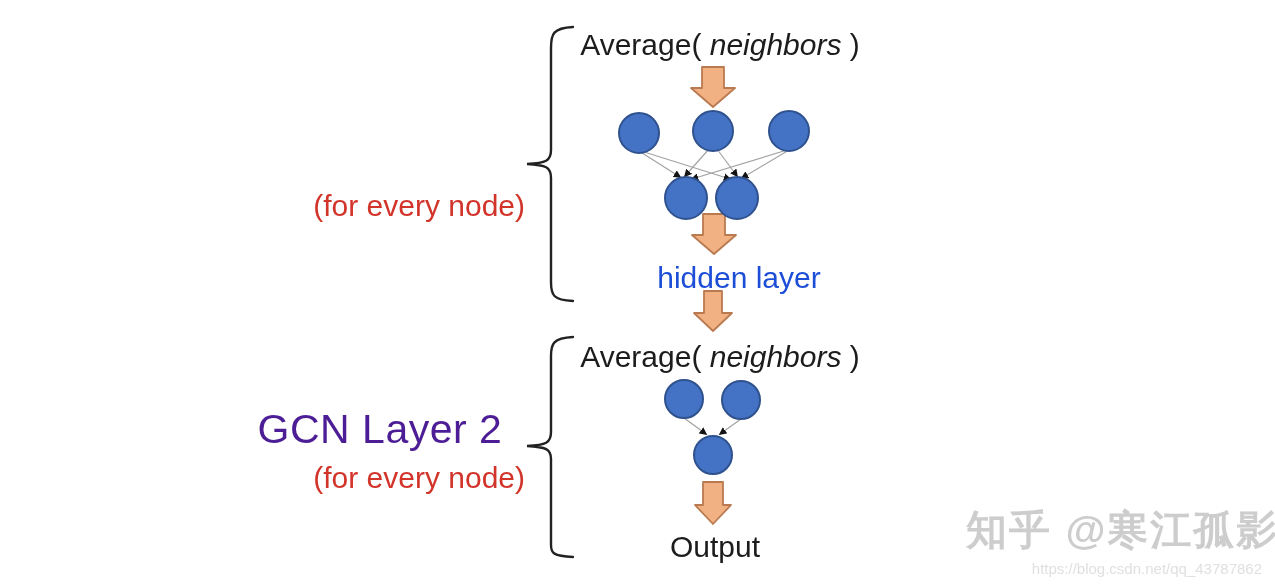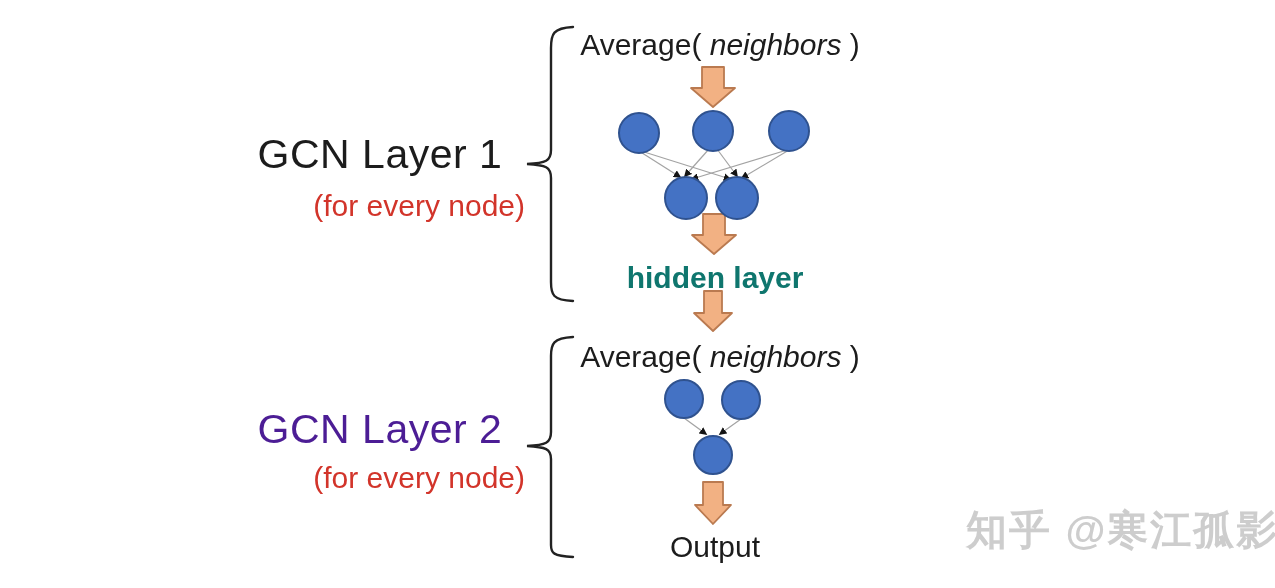--- a/index.html
+++ b/index.html
@@ -84,33 +84,33 @@
       <line x1="741" y1="419" x2="720" y2="434" marker-end="url(#ah)"></line>
     </g>
 
     <g stroke-width="2" fill="#4472c4" stroke="#2f528f">
       <circle cx="684" cy="399" r="19"></circle>
       <circle cx="741" cy="400" r="19"></circle>
       <circle cx="713" cy="455" r="19"></circle>
     </g>
   </svg>
 
-  <div class="txt layer-title" style="left: 235px; top: 133px; color: rgb(28, 28, 28);">GCN Layer 1</div>
   <div class="txt layer-sub" style="left: 235px; top: 190px; color: rgb(210, 52, 42);">(for every node)</div>
 
   <div class="txt layer-title" style="left: 235px; top: 408px; color: #4c1d95;">GCN Layer 2</div>
   <div class="txt layer-sub" style="left: 235px; top: 462px; color: rgb(210, 52, 42);">(for every node)</div>
 
   <div class="txt avg" style="left: 560px; top: 29px; color: rgb(28, 28, 28);">
     <span>Average( </span><span class="arg">neighbors</span><span> )</span>
   </div>
 
-  <div class="txt mid-label" style="left: 590px; top: 262px; color: #0f766e; font-weight: bold;">hidden layer</div>
+  <div class="txt mid-label" style="left: 614px; top: 262px; color: #1d4ed8;">hidden layer</div>
 
   <div class="txt avg" style="left: 560px; top: 341px; color: rgb(28, 28, 28);">
     <span>Average( </span><span class="arg">neighbors</span><span> )</span>
   </div>
 
   <div class="txt mid-label" style="left: 590px; top: 531px; color: rgb(28, 28, 28);">Output</div>
 
   <div class="txt wm-main" style="left: 966px; top: 509px; color: rgb(200, 200, 200);">知乎 @寒江孤影</div>
+  <div class="txt wm-url" style="left: 1000px; top: 561px; color: rgb(224, 224, 224);">https://blog.csdn.net/qq_43787862</div>
 
 </div>
 
 </body></html>

